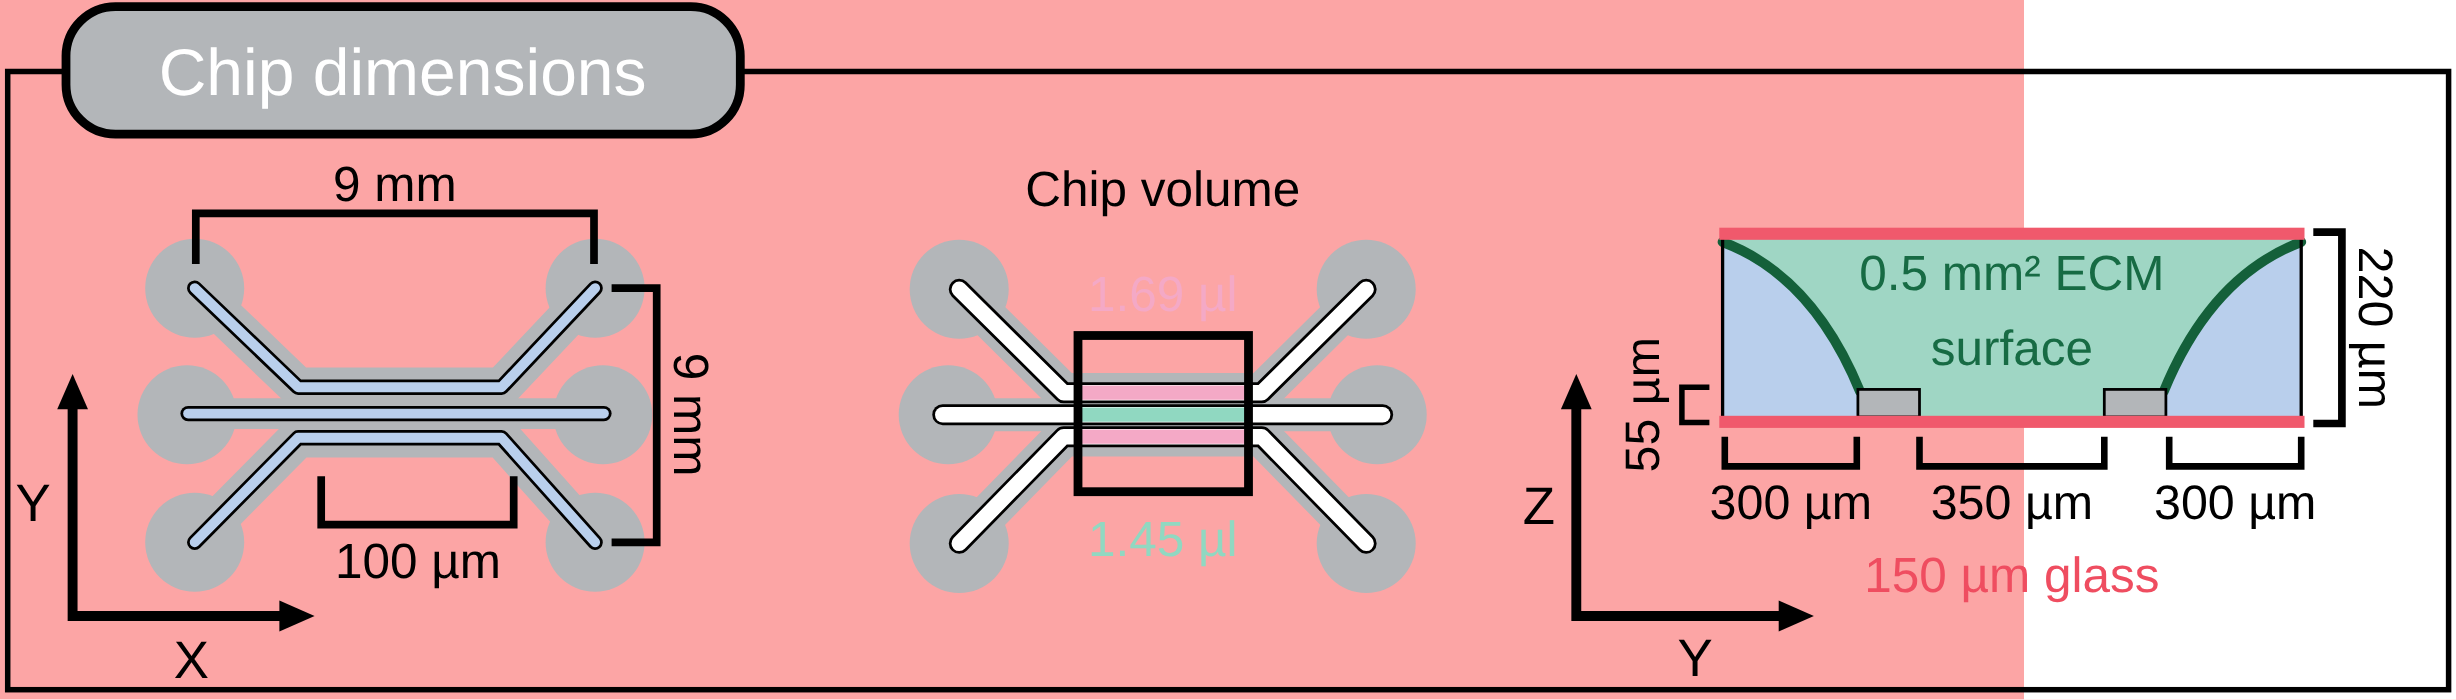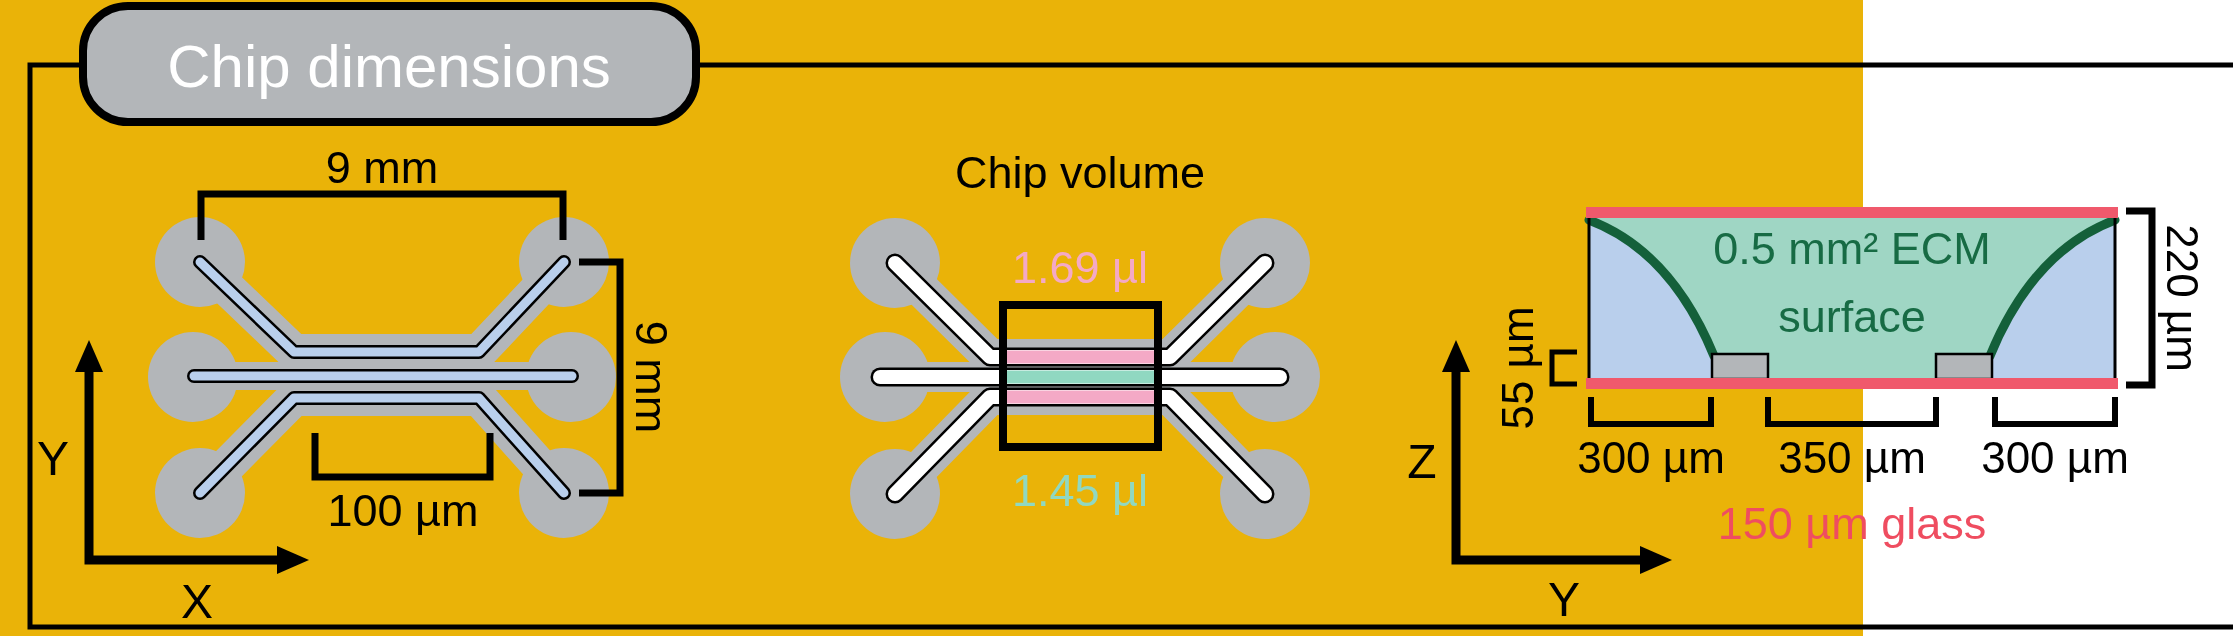--- a/index.html
+++ b/index.html
@@ -1,17 +1,17 @@
 <!DOCTYPE html>
 <html><head>
 <meta charset="utf-8">
 <style>
   html,body{margin:0;padding:0;background:#ffffff;}
-  .stage{position:relative;width:1840px;height:636px;background:#eab308;
-         font-family:"Liberation Sans", sans-serif;padding-left:23px;}
+  .stage{position:relative;width:1840px;height:636px;background:#fca5a5;
+         font-family:"Liberation Sans", sans-serif;}
   svg{display:block;}
   text{font-family:"Liberation Sans", sans-serif;fill:#000;}
   .t45{font-size:45px;}
   .t44{font-size:44px;}
   .t48{font-size:48px;}
   .title-text{font-size:60px;fill:#ffffff;}
   .mid{text-anchor:middle;dominant-baseline:central;}
   .gray-fill{fill:#b3b6b9;}
   .gray-stroke{stroke:#b3b6b9;fill:none;}
   .blk{stroke:#000000;fill:none;}

